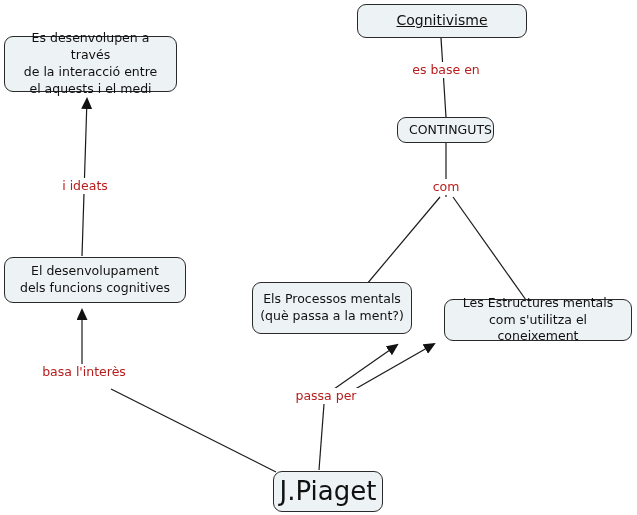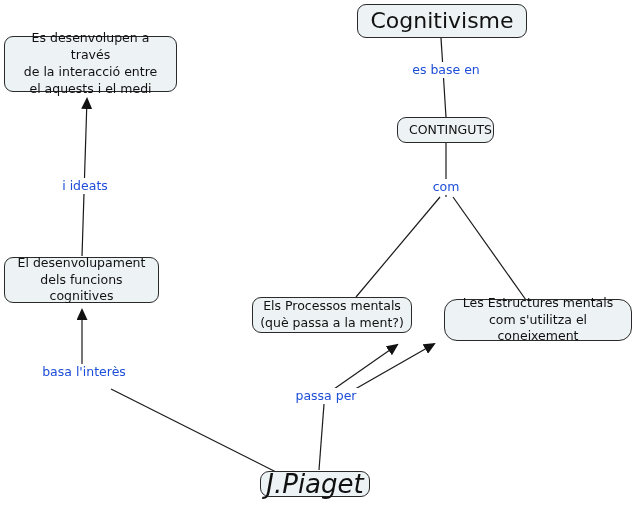--- a/index.html
+++ b/index.html
@@ -25,26 +25,26 @@
     color: #111111;
     display: flex;
     align-items: center;
     justify-content: center;
     text-align: center;
     white-space: pre-line;
     font-size: 12.5px;
     line-height: 1.35;
     padding: 2px 6px;
   }
-  .node-big { font-size: 22px; line-height: 1.1; }
+  .node-big { font-size: 14px; line-height: 1.1; text-decoration: underline; }
   .node-huge { font-size: 26px; line-height: 1.1; }
   .link-label {
     position: absolute;
     background: #ffffff;
-    color: #1d4ed8;
+    color: #b91c1c;
     font-size: 12.5px;
     line-height: 1.1;
     padding: 1px 3px;
     white-space: nowrap;
     transform: translate(-50%, 0);
   }
   line { stroke: #1a1a1a; stroke-width: 1.2; }
 </style>
 </head>
 <body>
@@ -70,30 +70,30 @@
   </svg>
 
   <div class="node node-big" style="left:357px; top:4px; width:170px; height:34px;">Cognitivisme</div>
 
   <div class="node" style="left:4px; top:36px; width:173px; height:56px;">Es desenvolupen a través
 de la interacció entre
 el aquests i el medi</div>
 
   <div class="node" style="left:397px; top:117px; width:97px; height:26px;padding-left:16px;">CONTINGUTS</div>
 
-  <div class="node" style="left:4px; top:257px; width:155px; height:46px;">El desenvolupament
+  <div class="node" style="left:4px; top:257px; width:182px; height:46px;">El desenvolupament
 dels funcions cognitives</div>
 
-  <div class="node" style="left:252px; top:297px; width:160px; height:36px;">Els Processos mentals
+  <div class="node" style="left:252px; top:282px; width:160px; height:52px;">Els Processos mentals
 (què passa a la ment?)</div>
 
-  <div class="node" style="left:444px; top:299px; width:188px; height:42px;border-radius:13px;">Les Estructures mentals
+  <div class="node" style="left:444px; top:299px; width:188px; height:42px;">Les Estructures mentals
 com s'utilitza el coneixement</div>
 
-  <div class="node node-huge" style="left:260px; top:471px; width:110px; height:26px;font-style:italic;">J.Piaget</div>
+  <div class="node node-huge" style="left:273px; top:471px; width:110px; height:41px;">J.Piaget</div>
 
   <span class="link-label" style="left:446px; top:62px;">es base en</span>
 
   <span class="link-label" style="left:446px; top:179px;">com</span>
 
   <span class="link-label" style="left:85px; top:178px;">i ideats</span>
 
   <span class="link-label" style="left:84px; top:364px;">basa l'interès</span>
 
   <span class="link-label" style="left:326px; top:388px;">passa per</span>

